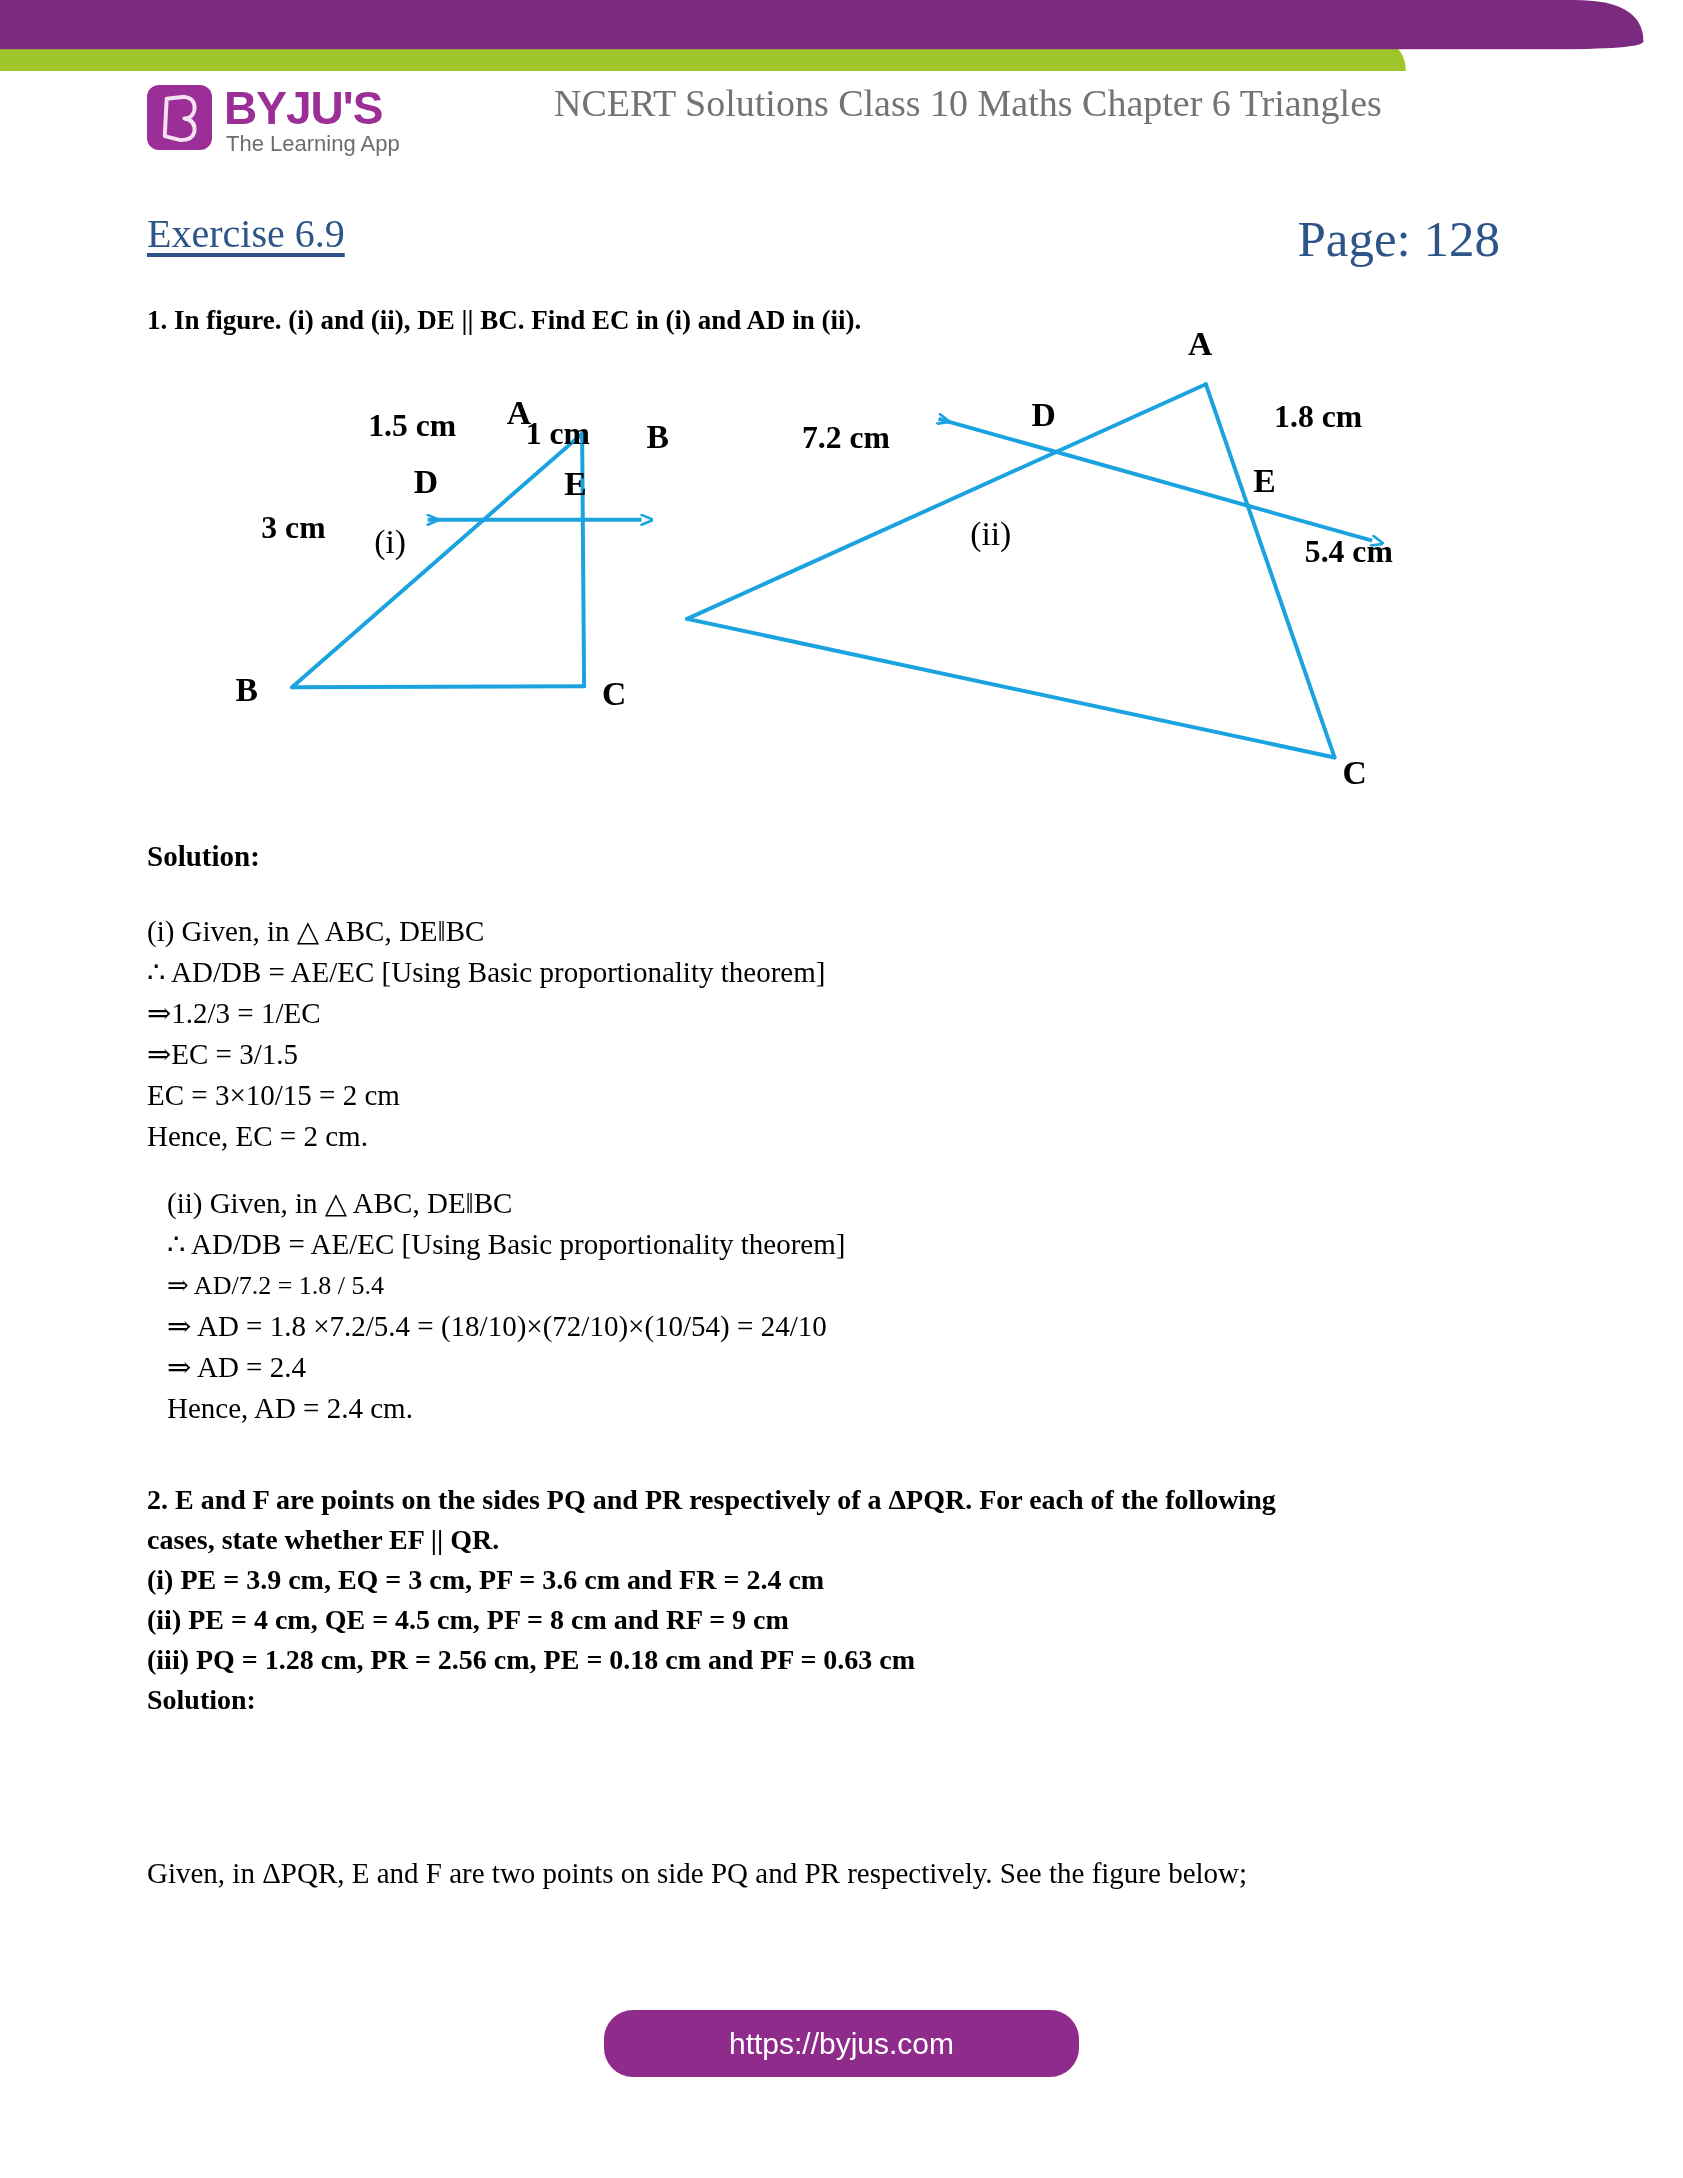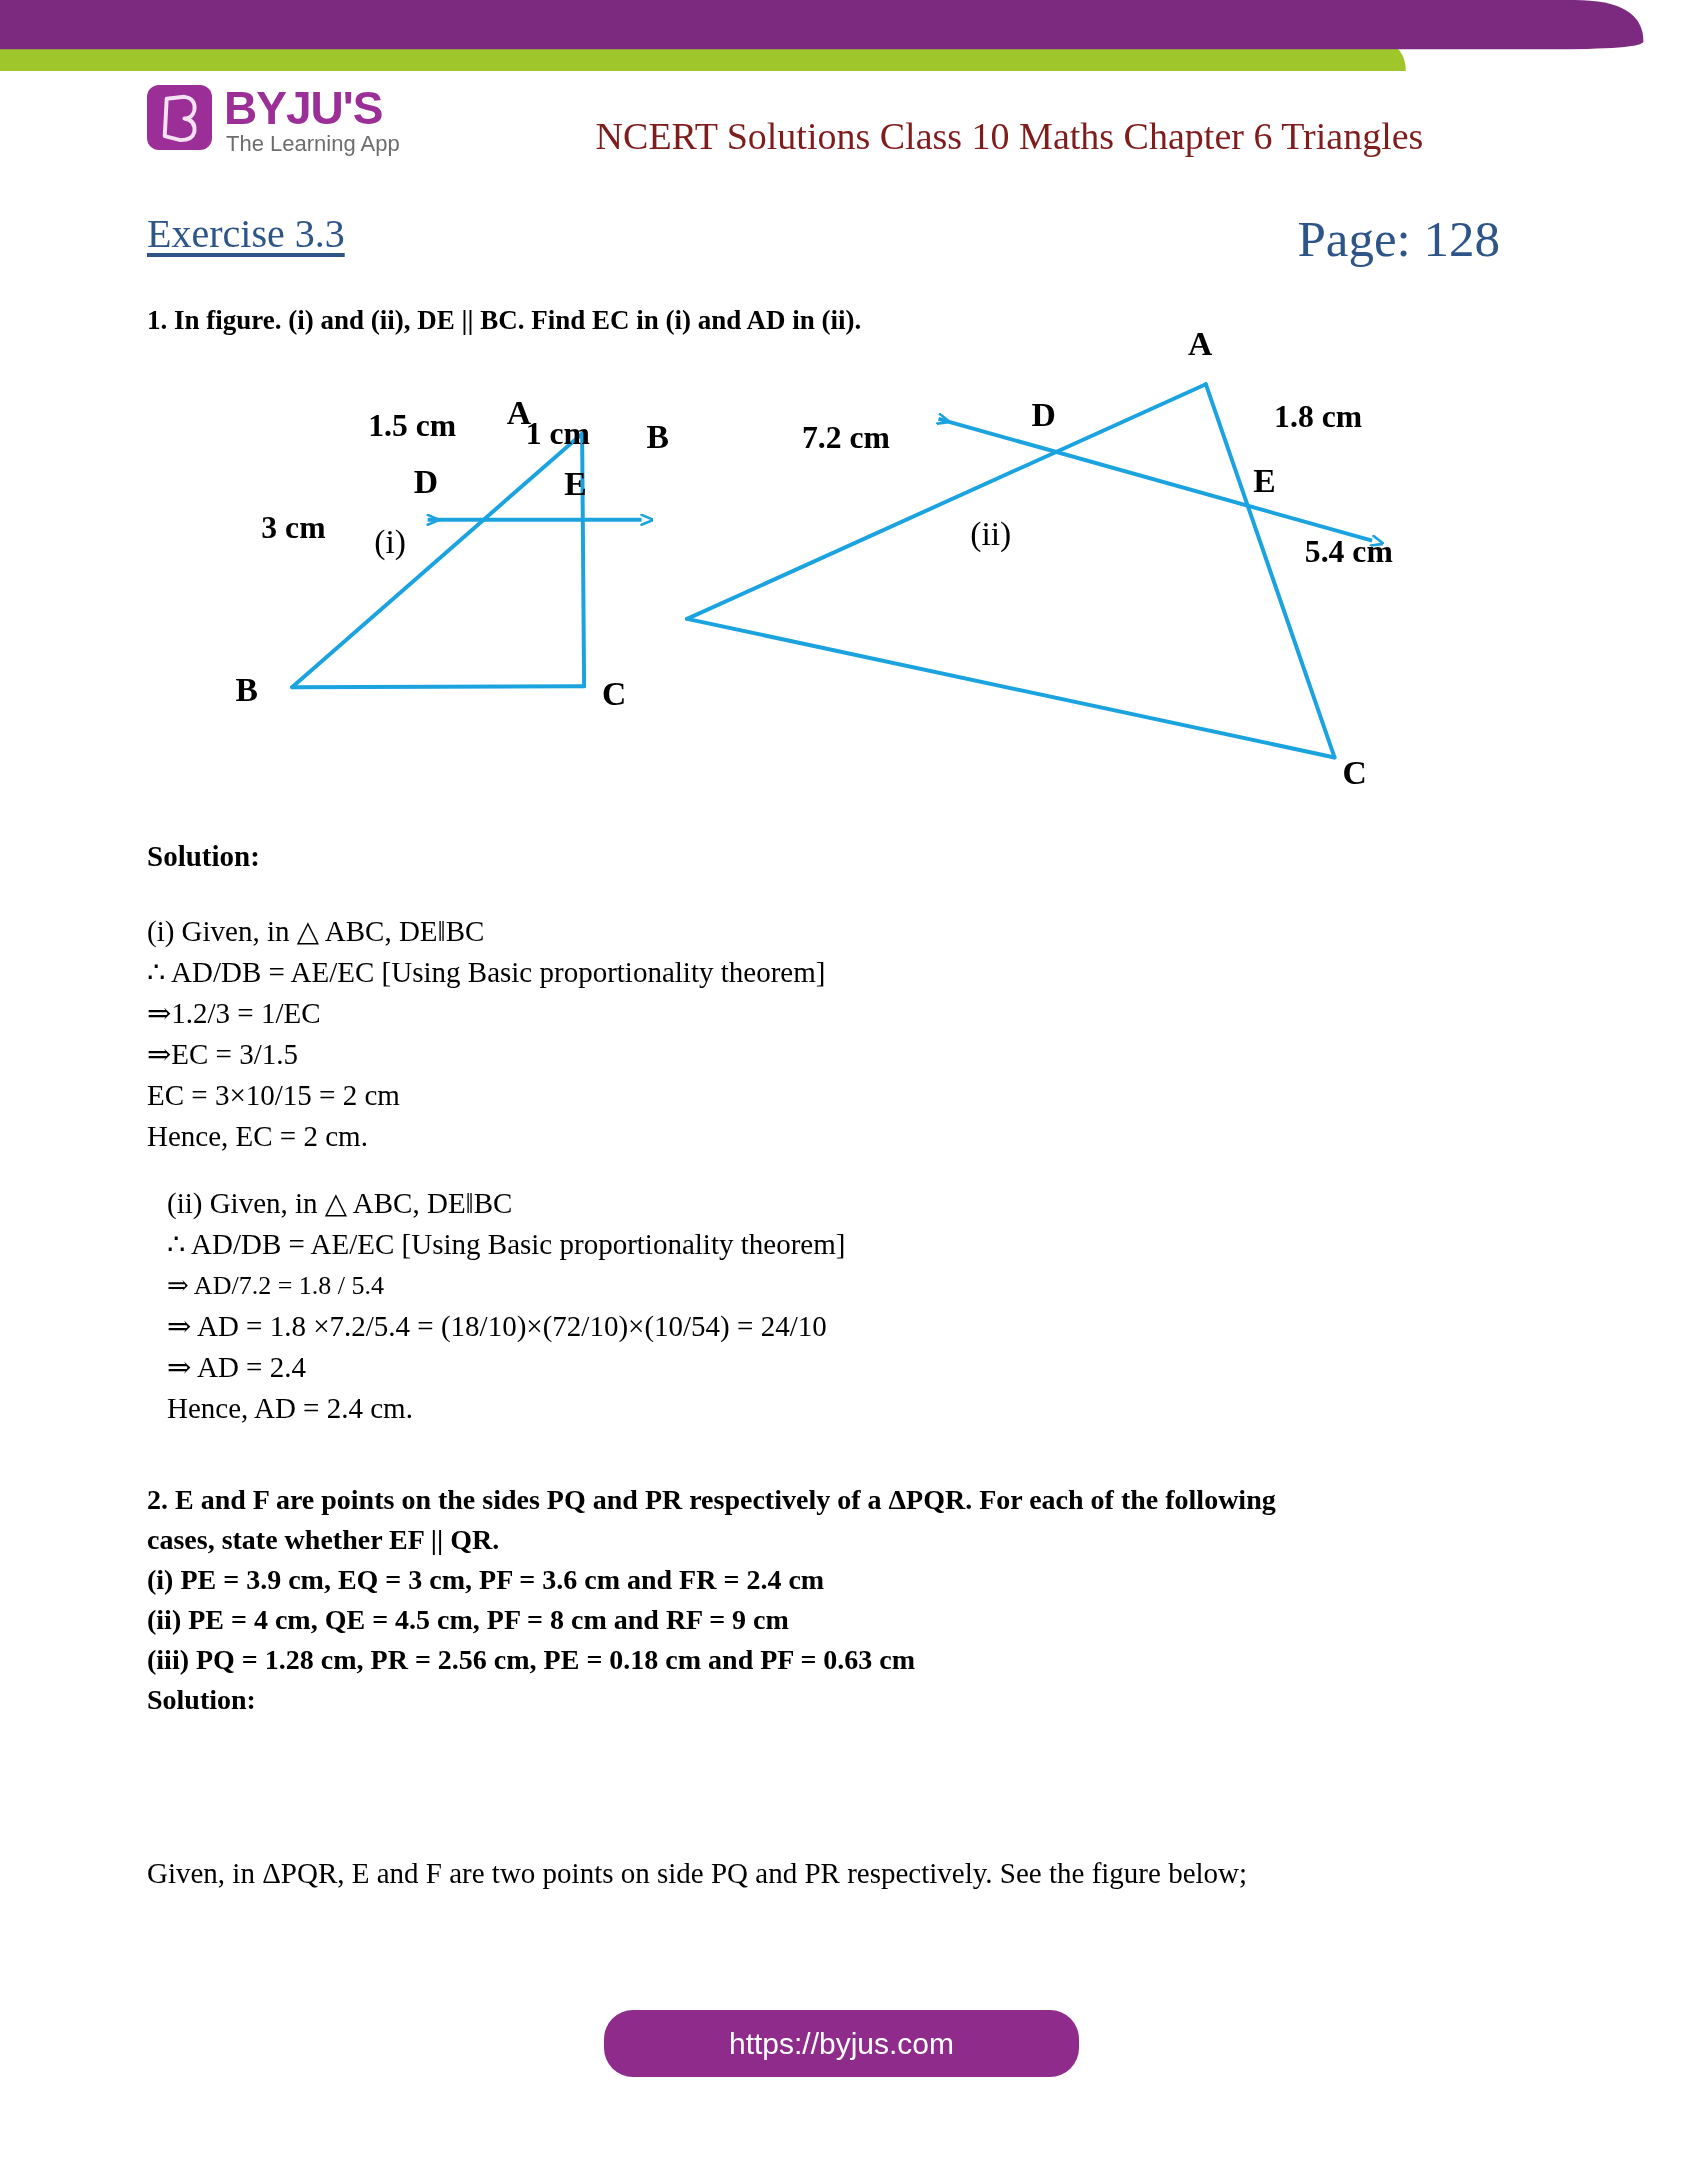--- a/index.html
+++ b/index.html
@@ -56,25 +56,24 @@
     font-family: "Liberation Sans", sans-serif;
     font-size: 22px;
     color: #6d6d6d;
   }
 
   .doc-title {
     position: absolute;
     left: 554px;
     top: 81px;
     width: 911px;
-    text-align: center;
+    text-align: left;
     font-size: 38px;
-    color: #7f1d1d;
+    color: #737373;
     white-space: nowrap;
-    margin-top: 33px;
   }
 
   
   .exercise-link {
     position: absolute;
     left: 147px;
     top: 210px;
     font-size: 40px;
     color: #2e5588;
     text-decoration: underline;
@@ -184,21 +183,21 @@
     <svg width="65" height="65" viewBox="0 0 66 66">
       <path d="M20 14 L38 12 Q50 14 48 26 Q46 34 38 34 Q50 36 48 48 Q46 56 34 56 L18 52 Z" fill="none" stroke="#f4e2f3" stroke-width="4" stroke-linejoin="round"></path>
     </svg>
   </div>
   <div class="logo-wordmark">BYJU'S</div>
   <div class="logo-tagline">The Learning App</div>
 </div>
 
 <div class="doc-title">NCERT Solutions Class 10 Maths Chapter 6 Triangles</div>
 
-<a class="exercise-link" href="#">Exercise 3.3</a>
+<a class="exercise-link" href="#">Exercise 6.9</a>
 <div class="page-label">Page: 128</div>
 
 <div class="q1-text">1. In figure. (i) and (ii), DE || BC. Find EC in (i) and AD in (ii).</div>
 
 <svg class="figures fig-svg" viewBox="0 0 1700 520" width="1683" height="515">
   <defs>
     <marker id="arrL" markerWidth="14" markerHeight="12" refX="12" refY="6" orient="auto-start-reverse" markerUnits="userSpaceOnUse">
       <path d="M12,1 L0,6 L12,11" fill="none" stroke="#1ba3e0" stroke-width="2.6" stroke-linecap="round" stroke-linejoin="round"></path>
     </marker>
     <marker id="arrR" markerWidth="14" markerHeight="12" refX="2" refY="6" orient="auto" markerUnits="userSpaceOnUse">

